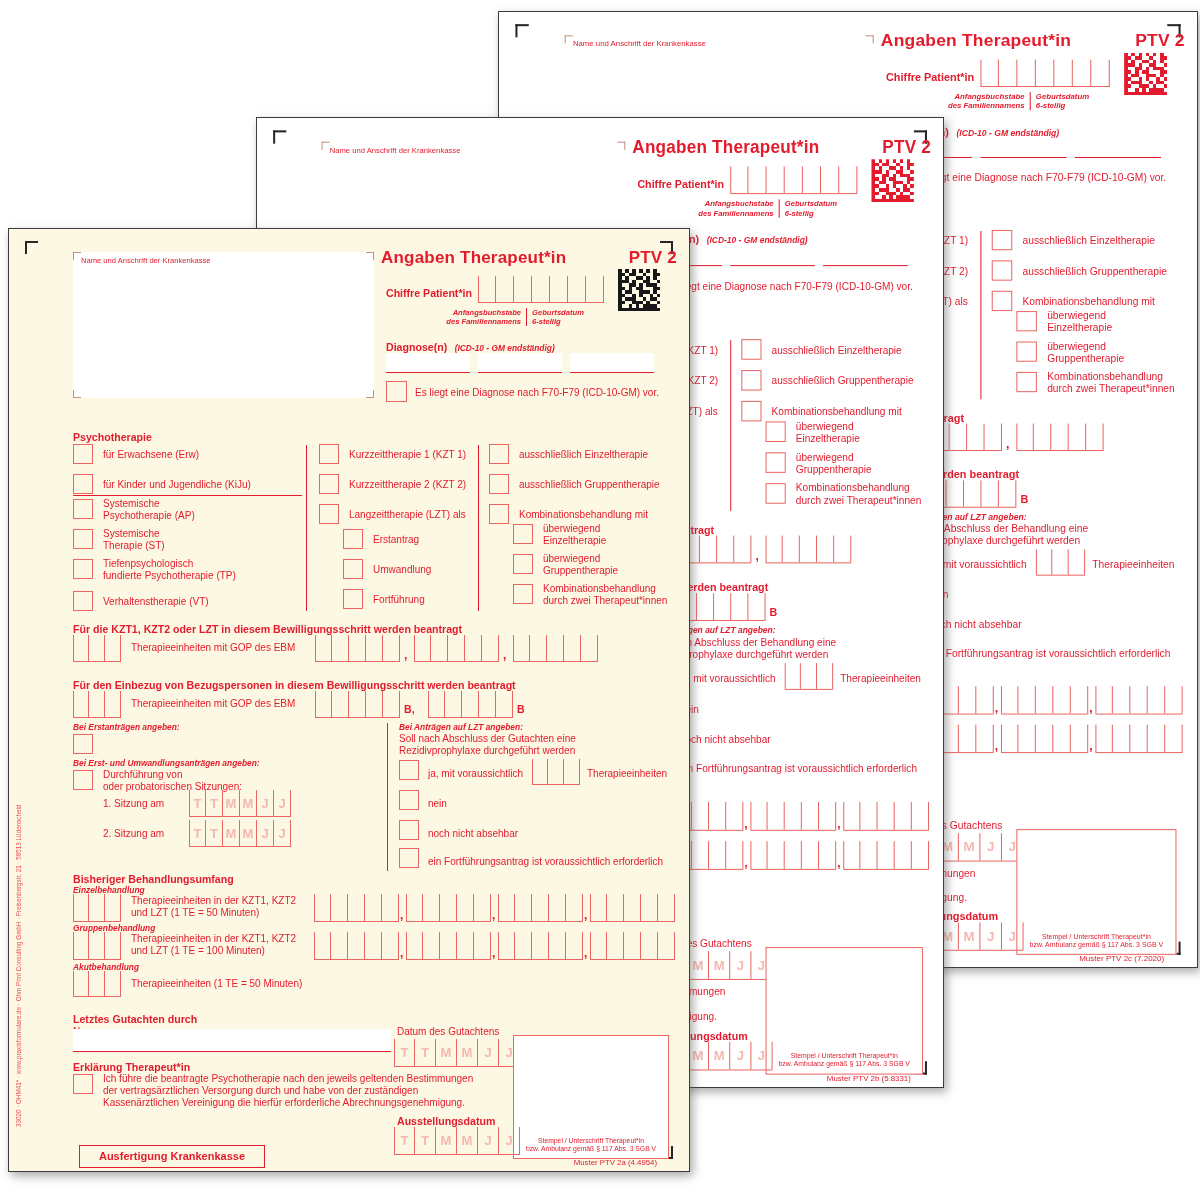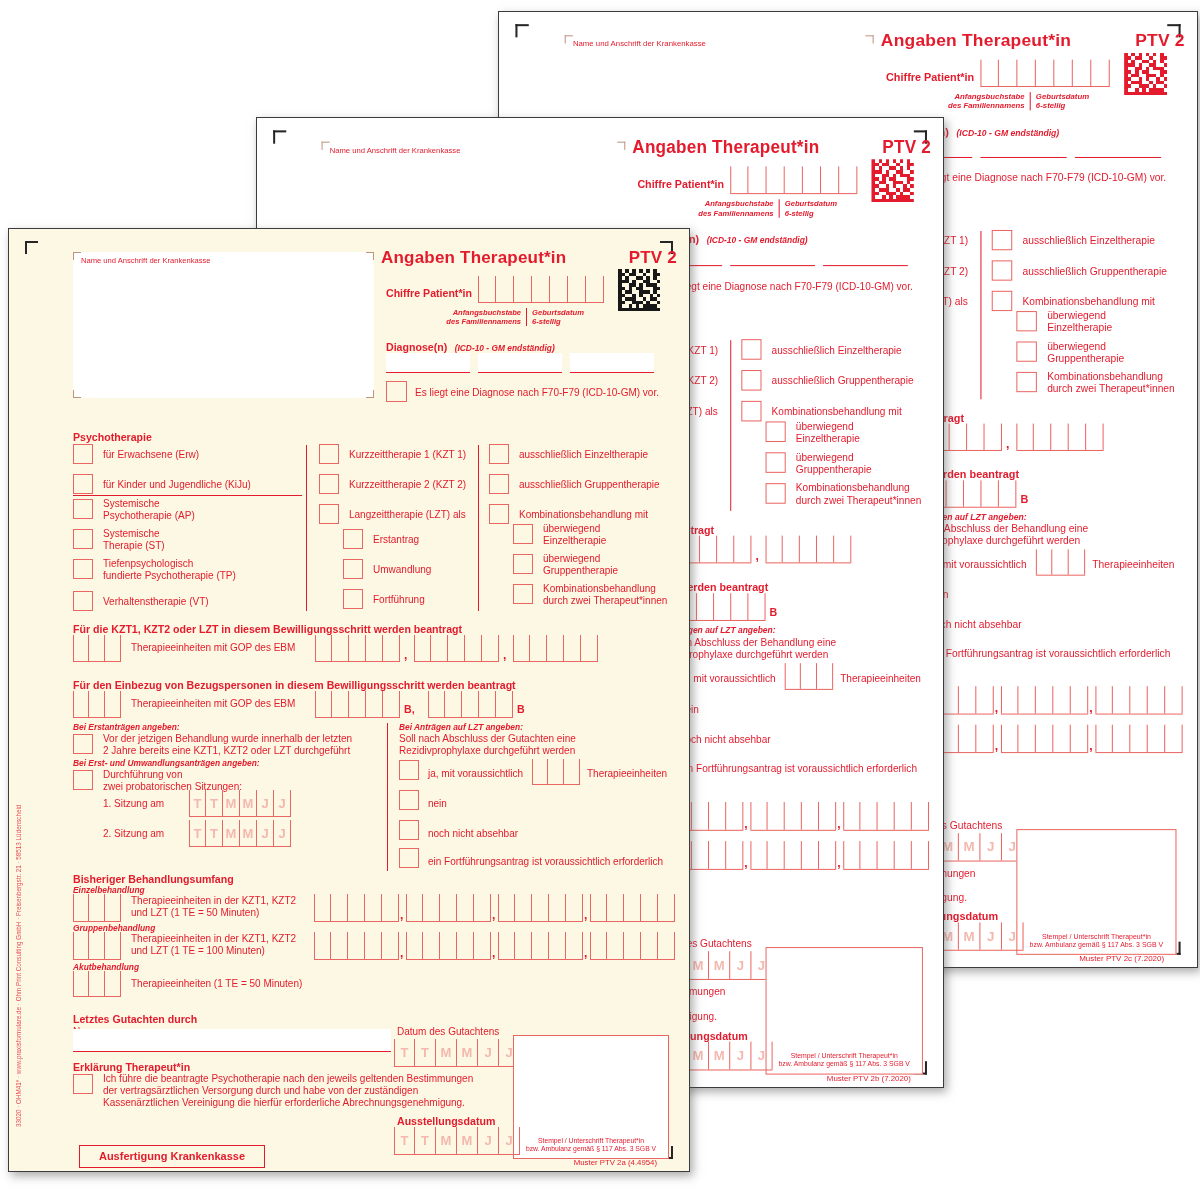--- a/index.html
+++ b/index.html
@@ -866,21 +866,21 @@
   <div class="lb b11" style="left:388px;top:886px">Ausstellungsdatum</div>
   <div class="comb c21 h28" style="left:385px;top:898px">
         <i>T</i>
         <i>T</i>
         <i>M</i>
         <i>M</i>
         <i>J</i>
         <i>J</i>
       </div>
   <div class="ausf">Ausfertigung Krankenkasse</div>
-  <div class="muster">Muster PTV 2b (7.2020)</div>
+  <div class="muster">Muster PTV 2b (5.8331)</div>
   <div class="pub">33020 · OHM41* · www.praxisformulare.de · Ohm Print Consulting GmbH · Freisenbergstr. 21 · 58513 Lüdenscheid</div>
 </div>
 </div>
 <div class="page p1">
 <div class="pg">
 
   <div class="crop tl" style="left:16px;top:12px"></div>
   <div class="crop tr" style="left:651px;top:12px"></div>
   <div class="crop br" style="left:651px;top:917px"></div>
 
@@ -1109,26 +1109,24 @@
         <i></i>
         <i></i>
         <i></i>
         <i></i>
       </div>
   <div class="lb b11" style="left:508px;top:474px">B</div>
 
   <div class="vline" style="left:378px;top:494px;height:148px"></div>
   <div class="lb bi" style="left:64px;top:494px">Bei Erstanträgen angeben:</div>
   <div class="cb" style="left:64px;top:505px"></div>
-  <div class="lb" style="left:94px;top:504px">Vor der jetzigen Behandlung wurde innerhalb der letzten
-2 Jahre bereits eine KZT1, KZT2 oder LZT durchgeführt</div>
   <div class="lb bi" style="left:64px;top:530px">Bei Erst- und Umwandlungsanträgen angeben:</div>
   <div class="cb" style="left:64px;top:541px"></div>
   <div class="lb" style="left:94px;top:540px">Durchführung von
-zwei probatorischen Sitzungen:</div>
+oder probatorischen Sitzungen:</div>
   <div class="lb" style="left:94px;top:569px">1. Sitzung am</div>
   <div class="comb c17 h27" style="left:180px;top:561px">
         <i>T</i>
         <i>T</i>
         <i>M</i>
         <i>M</i>
         <i>J</i>
         <i>J</i>
       </div>
   <div class="lb" style="left:94px;top:599px">2. Sitzung am</div>

